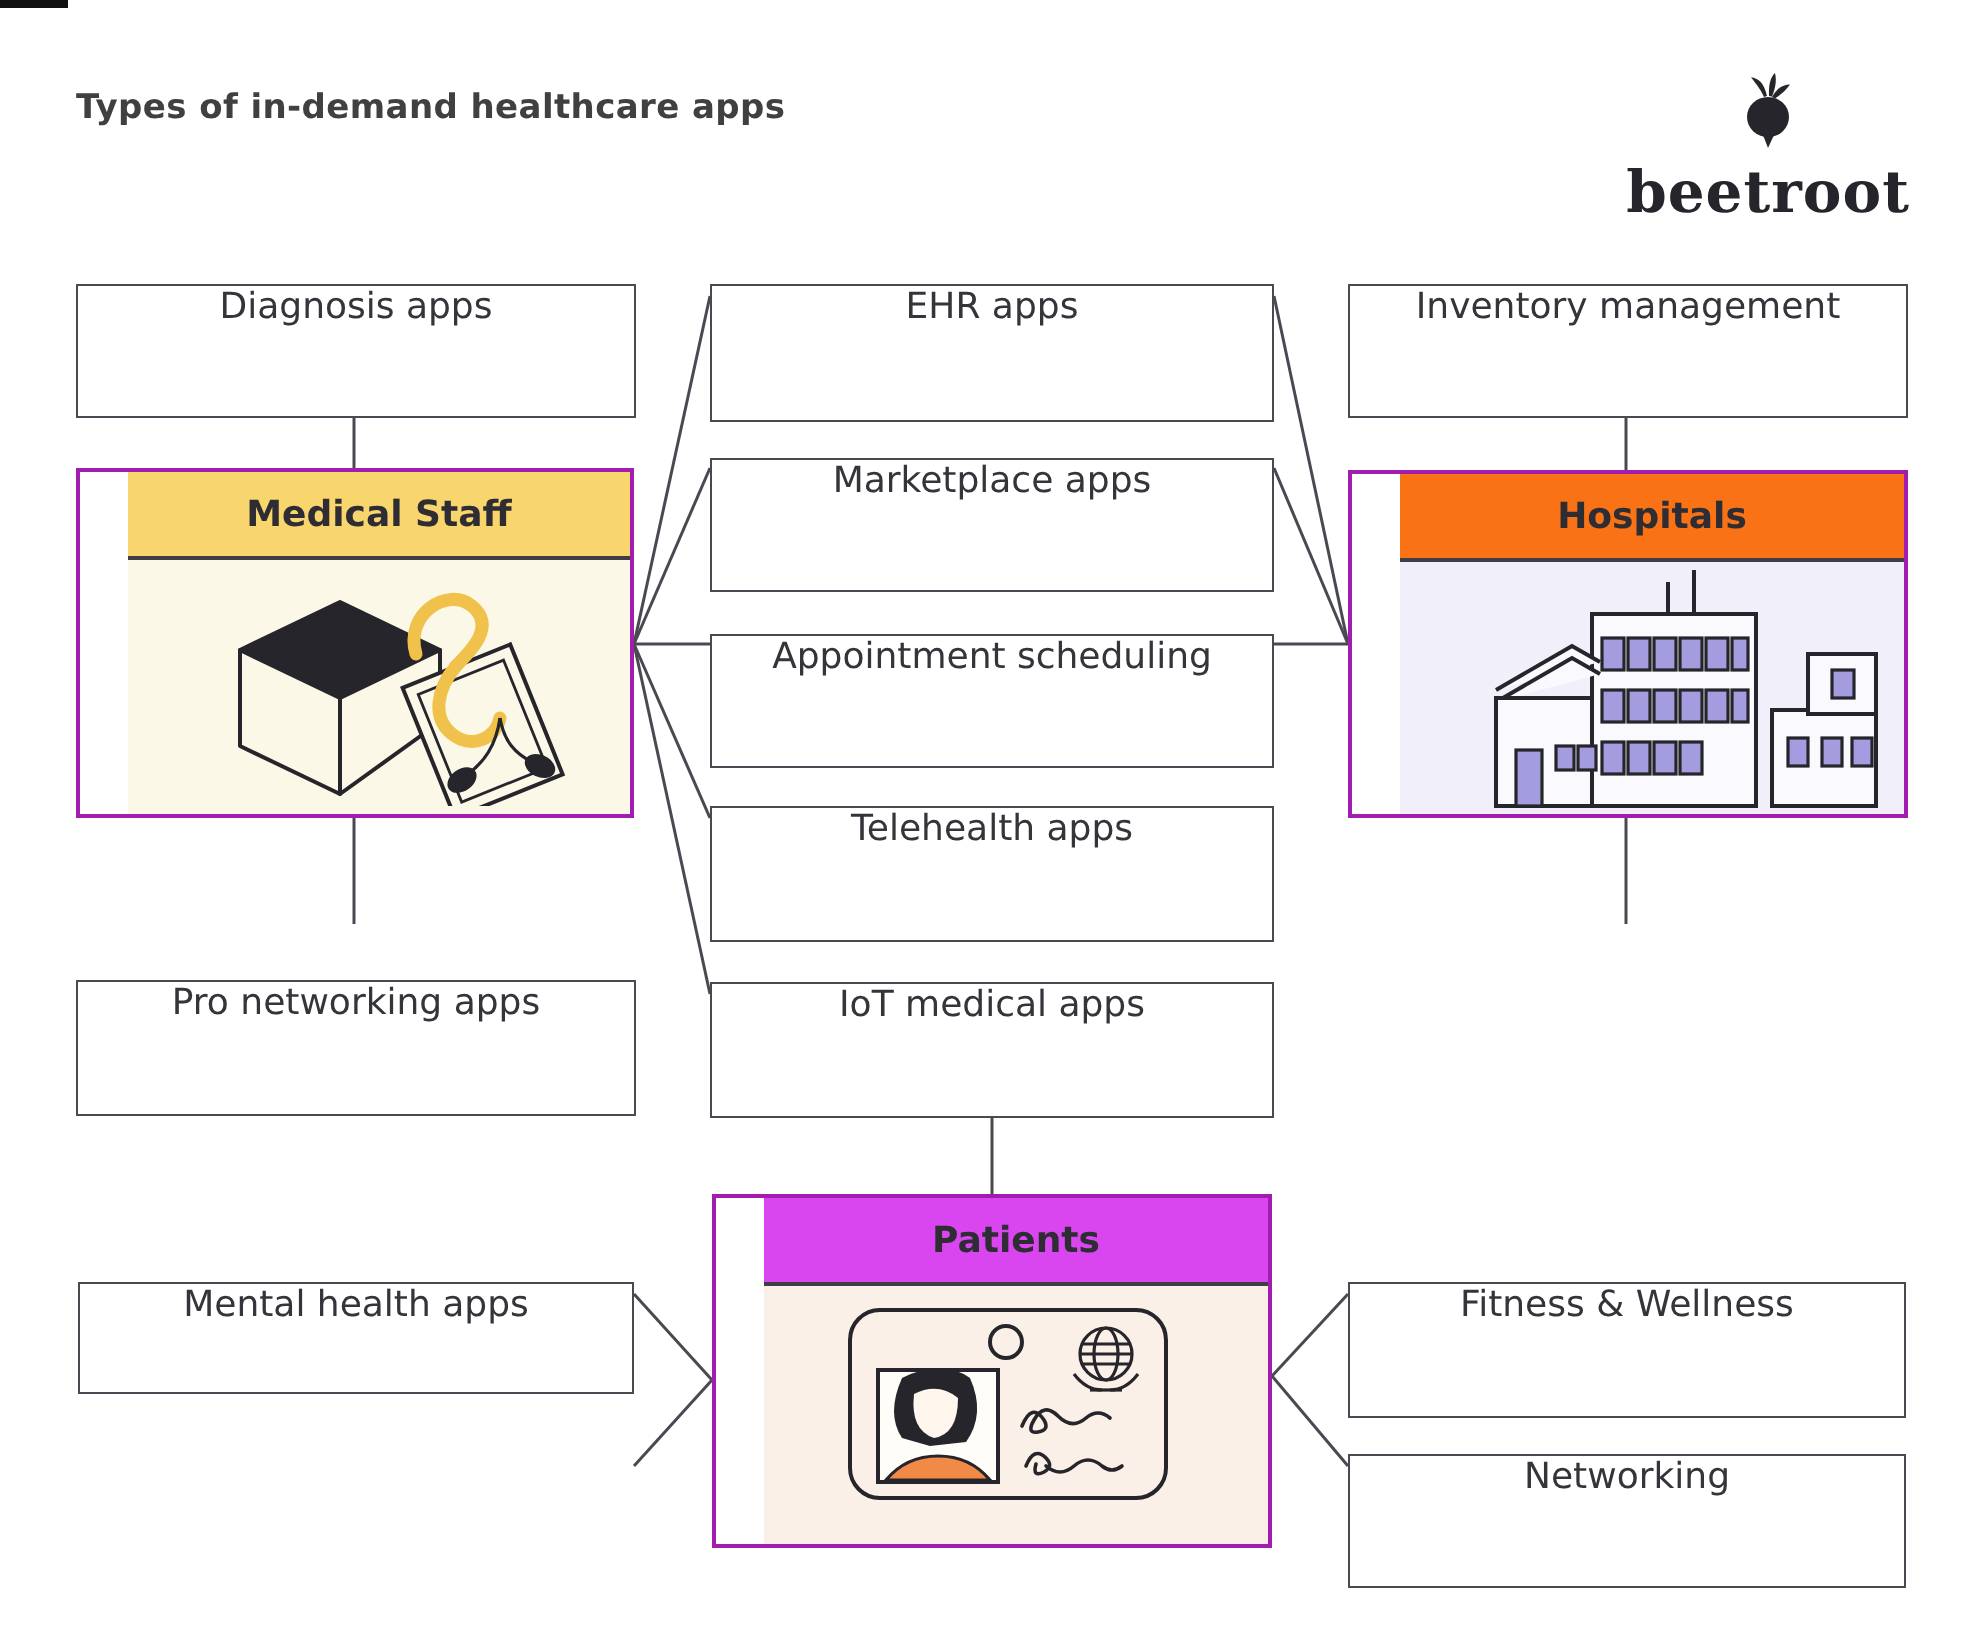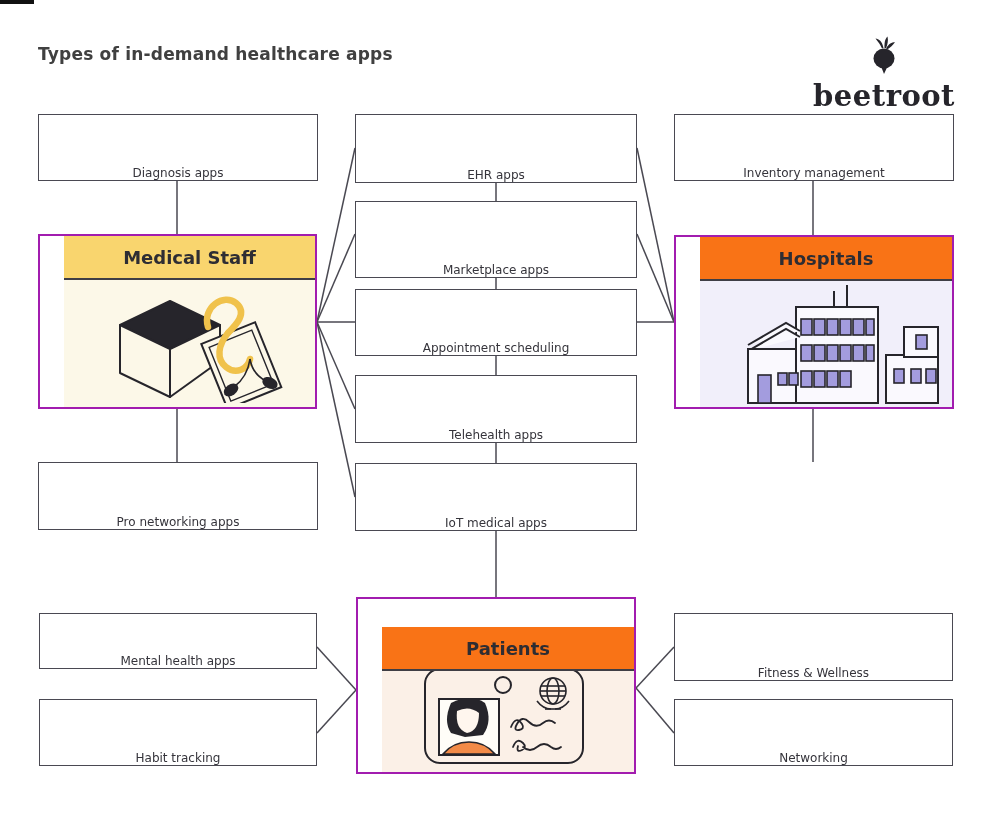--- a/index.html
+++ b/index.html
@@ -7,22 +7,22 @@
     position:relative;width:992px;height:813px;background:#ffffff;overflow:hidden;
     font-family:"DejaVu Sans","Liberation Sans",sans-serif;color:#35343B;
   }
   .top-artifact{position:absolute;left:0;top:0;width:34px;height:4px;background:#111;}
   .title{position:absolute;left:38px;top:44px;font-size:17px;font-weight:600;letter-spacing:.2px;color:#404040;}
   .logo{position:absolute;right:37px;top:36px;display:flex;align-items:center;gap:5px;flex-direction:column;}
   .logo-text{font-family:"DejaVu Serif","Liberation Serif",serif;font-weight:700;font-size:29px;color:#26252B;letter-spacing:.5px;}
   .connectors{position:absolute;left:0;top:0;width:992px;height:813px;}
   .node{
     position:absolute;background:#ffffff;border:1.6px solid #4A4952;box-sizing:border-box;
-    display:flex;align-items:flex-end;justify-content:center;text-align:center;
-    font-size:12px;font-weight:500;color:#35343B;
+    display:flex;align-items:flex-start;justify-content:center;text-align:center;
+    font-size:18px;font-weight:500;color:#35343B;margin-top:28px;
   }
   .card{position:absolute;border:2px solid #a21caf;box-sizing:border-box;display:flex;flex-direction:column;padding-left:24px;}
   .card-header{
     height:44px;flex:0 0 44px;border-bottom:2px solid #3F3E45;box-sizing:border-box;
     display:flex;align-items:center;justify-content:center;font-size:18px;font-weight:600;color:#2E2D33;
   }
   .card-body{flex:1 1 auto;display:flex;align-items:center;justify-content:center;overflow:hidden;}
 </style>
 </head>
 <body>
@@ -72,28 +72,25 @@
 
   <div class="node" style="left:38px;top:114px;width:280px;height:67px">
     <span>Diagnosis apps</span>
   </div>
   <div class="node" style="left:38px;top:462px;width:280px;height:68px">
     <span>Pro networking apps</span>
   </div>
   <div class="node" style="left:39px;top:613px;width:278px;height:56px">
     <span>Mental health apps</span>
   </div>
-  <div class="node" style="left:39px;top:699px;width:278px;height:67px">
-    <span>Habit tracking</span>
-  </div>
 
   <div class="node" style="left:355px;top:114px;width:282px;height:69px">
     <span>EHR apps</span>
   </div>
-  <div class="node" style="left:355px;top:201px;width:282px;height:77px">
+  <div class="node" style="left:355px;top:201px;width:282px;height:67px">
     <span>Marketplace apps</span>
   </div>
   <div class="node" style="left:355px;top:289px;width:282px;height:67px">
     <span>Appointment scheduling</span>
   </div>
   <div class="node" style="left:355px;top:375px;width:282px;height:68px">
     <span>Telehealth apps</span>
   </div>
   <div class="node" style="left:355px;top:463px;width:282px;height:68px">
     <span>IoT medical apps</span>
@@ -178,21 +175,21 @@
           <rect x="186" y="86" width="10" height="14"></rect>
             <rect x="203" y="86" width="10" height="14"></rect>
             <rect x="218" y="86" width="10" height="14"></rect>
           <rect x="208" y="52" width="11" height="14"></rect>
         </g>
       </svg>
     </div>
   </div>
 
   <div class="card" style="left:356px;top:597px;width:280px;height:177px">
-    <div class="card-header" style="background-color: #f97316; margin-top: 28px;">
+    <div class="card-header" style="background-color: #d946ef;">
       <span>Patients</span>
     </div>
     <div class="card-body" style="background-color: rgb(251, 240, 231);">
       <svg width="230" height="118" viewBox="0 0 230 118">
         <rect x="32" y="6" width="158" height="94" rx="15" fill="none" stroke="#26252B" stroke-width="2"></rect>
         <circle cx="110" cy="22" r="8" fill="none" stroke="#26252B" stroke-width="2"></circle>
         <g stroke="#26252B" stroke-width="1.6" fill="none">
           <circle cx="160" cy="28" r="13"></circle>
           <ellipse cx="160" cy="28" rx="6" ry="13"></ellipse>
           <line x1="148" y1="23" x2="172" y2="23"></line>

